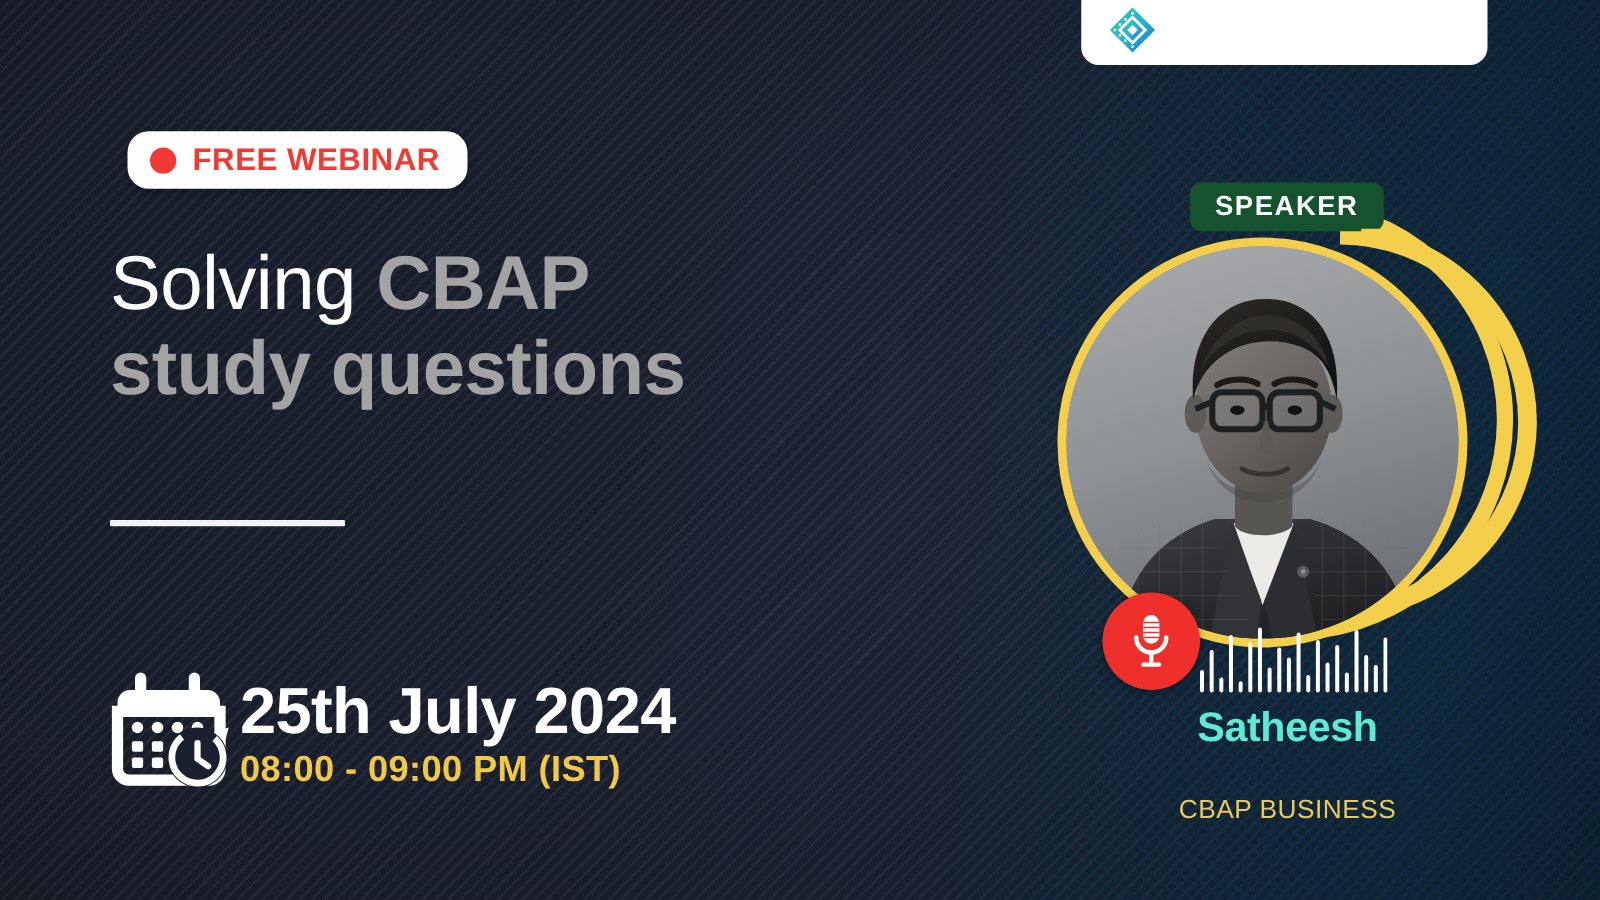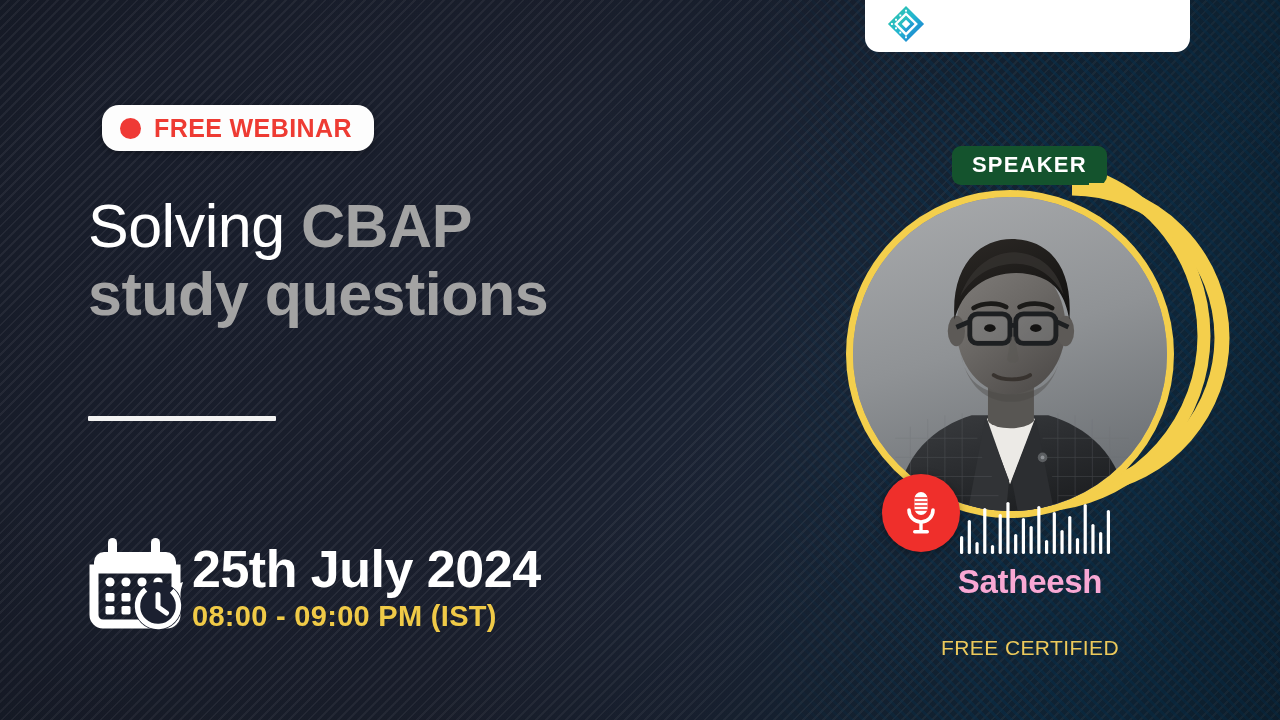--- a/index.html
+++ b/index.html
@@ -214,21 +214,21 @@
     left:960px; top:496px;
     width:150px; height:62px;
     z-index:5;
   }
 
   .speaker-name {
     position:absolute;
     left:860px; top:563px;
     width:340px;
     text-align:center;
-    color:#f9a8d4;
+    color:#5eead4;
     font-size:33px; font-weight:700;
     line-height:38px;
     letter-spacing:-0.3px;
     z-index:6;
   }
   .speaker-role {
     position:absolute;
     left:860px; top:608px;
     width:340px;
     text-align:center;
@@ -450,15 +450,15 @@
         <rect x="108.17" y="20.00" width="3.2" height="38" rx="1.6"></rect>
         <rect x="115.89" y="42.00" width="3.2" height="16" rx="1.6"></rect>
         <rect x="123.62" y="8.00" width="3.2" height="50" rx="1.6"></rect>
         <rect x="131.35" y="28.00" width="3.2" height="30" rx="1.6"></rect>
         <rect x="139.07" y="36.00" width="3.2" height="22" rx="1.6"></rect>
         <rect x="146.80" y="14.00" width="3.2" height="44" rx="1.6"></rect>
       </g>
   </svg>
 
   <div class="speaker-name">Satheesh</div>
-  <div class="speaker-cert">FREE CERTIFIED</div>
+  <div class="speaker-cert">CBAP BUSINESS</div>
 
 </div>
 
 </body></html>

